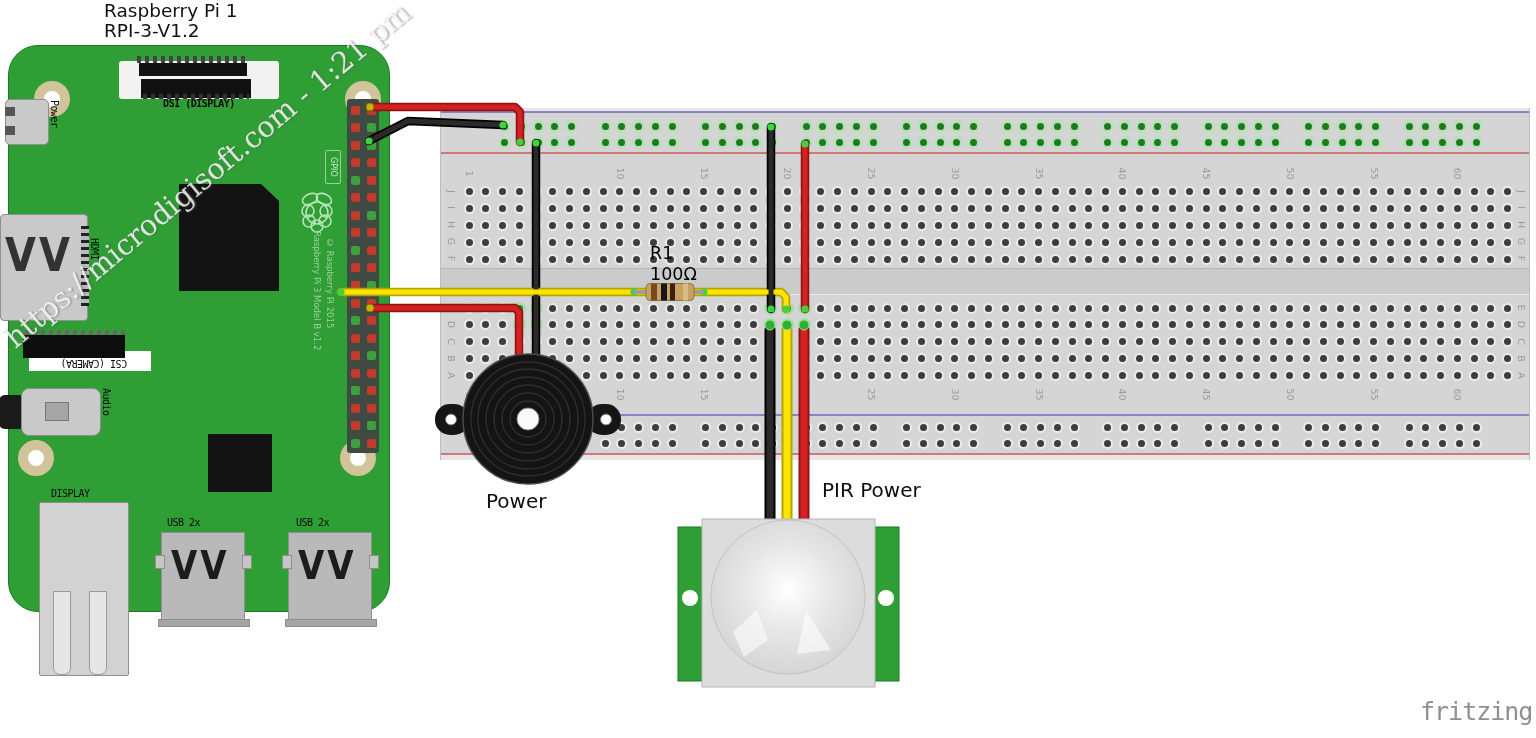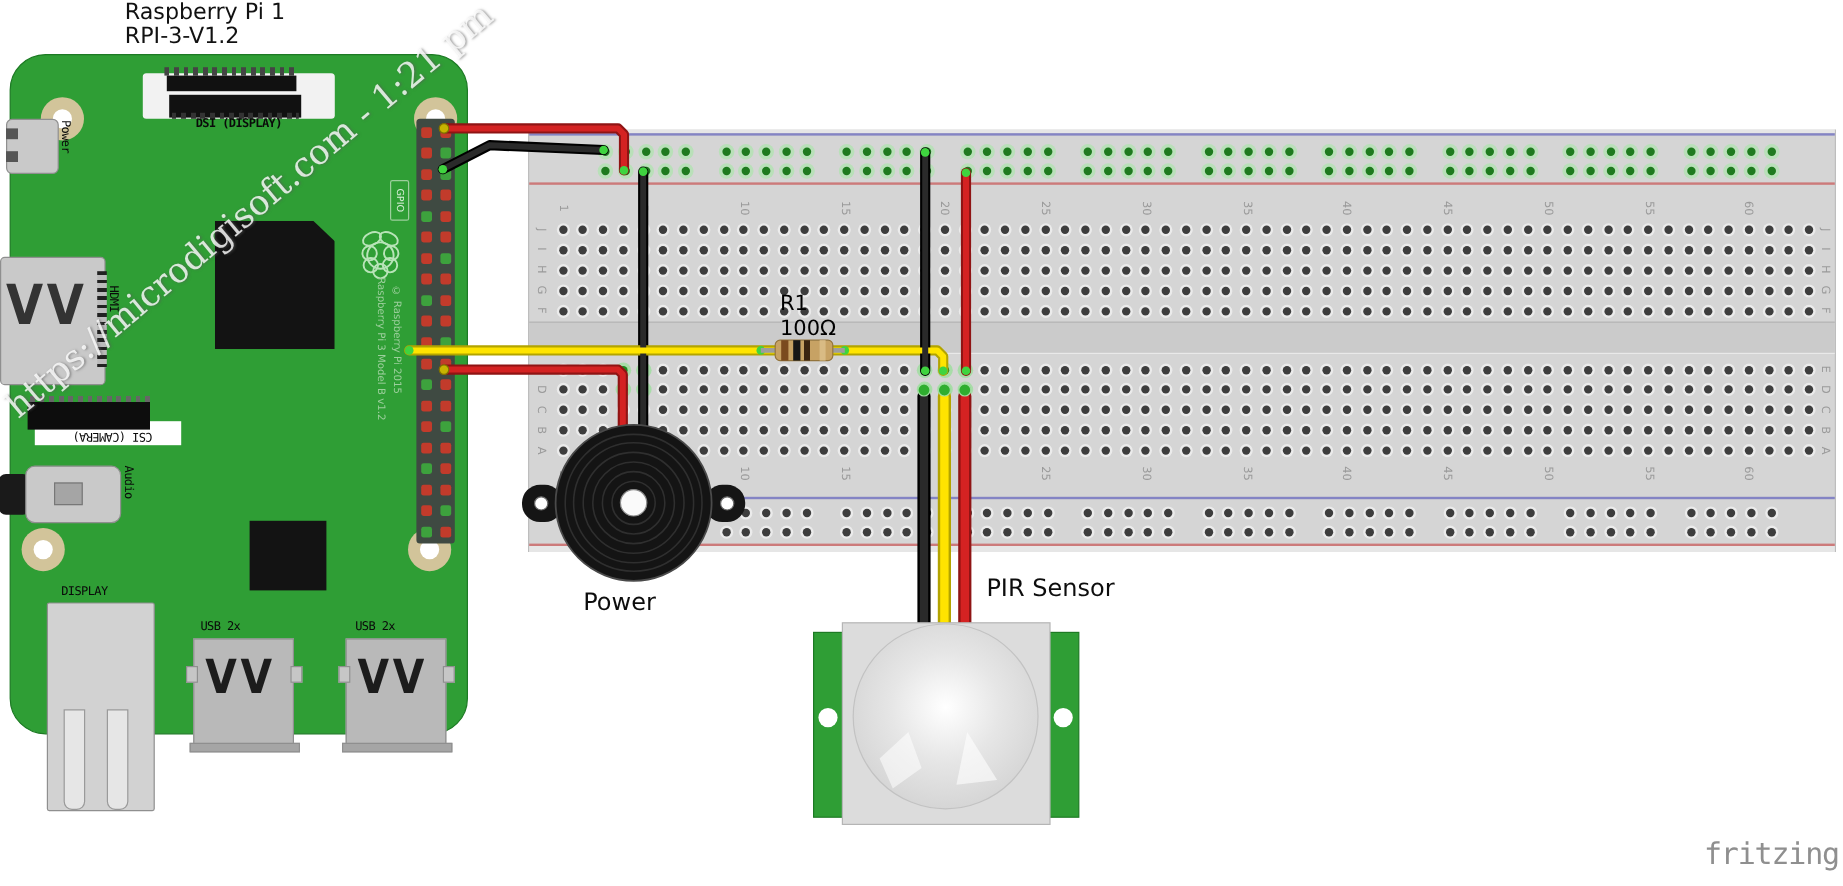--- a/index.html
+++ b/index.html
@@ -1183,20 +1183,20 @@
           <stop offset="100%" stop-color="#cfcfcf"></stop>
         </radialGradient>
       </defs>
       <circle cx="788" cy="597" r="77" fill="url(#domeGrad)" stroke="#c2c2c2"></circle>
       <polygon points="733,632 757,610 768,640 744,657" fill="rgba(255,255,255,0.55)"></polygon>
       <polygon points="806,610 831,650 797,654" fill="rgba(255,255,255,0.6)"></polygon>
     </g>
   </svg>
 
   <div class="abs comp-label" style="left:486px;top:489px;">Power</div>
-  <div class="abs comp-label" style="left:822px;top:478px;">PIR Sensor</div>
+  <div class="abs comp-label" style="left:822px;top:478px;">PIR Power</div>
   <div class="abs" id="resistor-label">
     <div>R1</div>
     <div>100Ω</div>
   </div>
 
   <div class="abs" id="fritzing-logo">fritzing</div>
 </div>
 
 </body></html>

